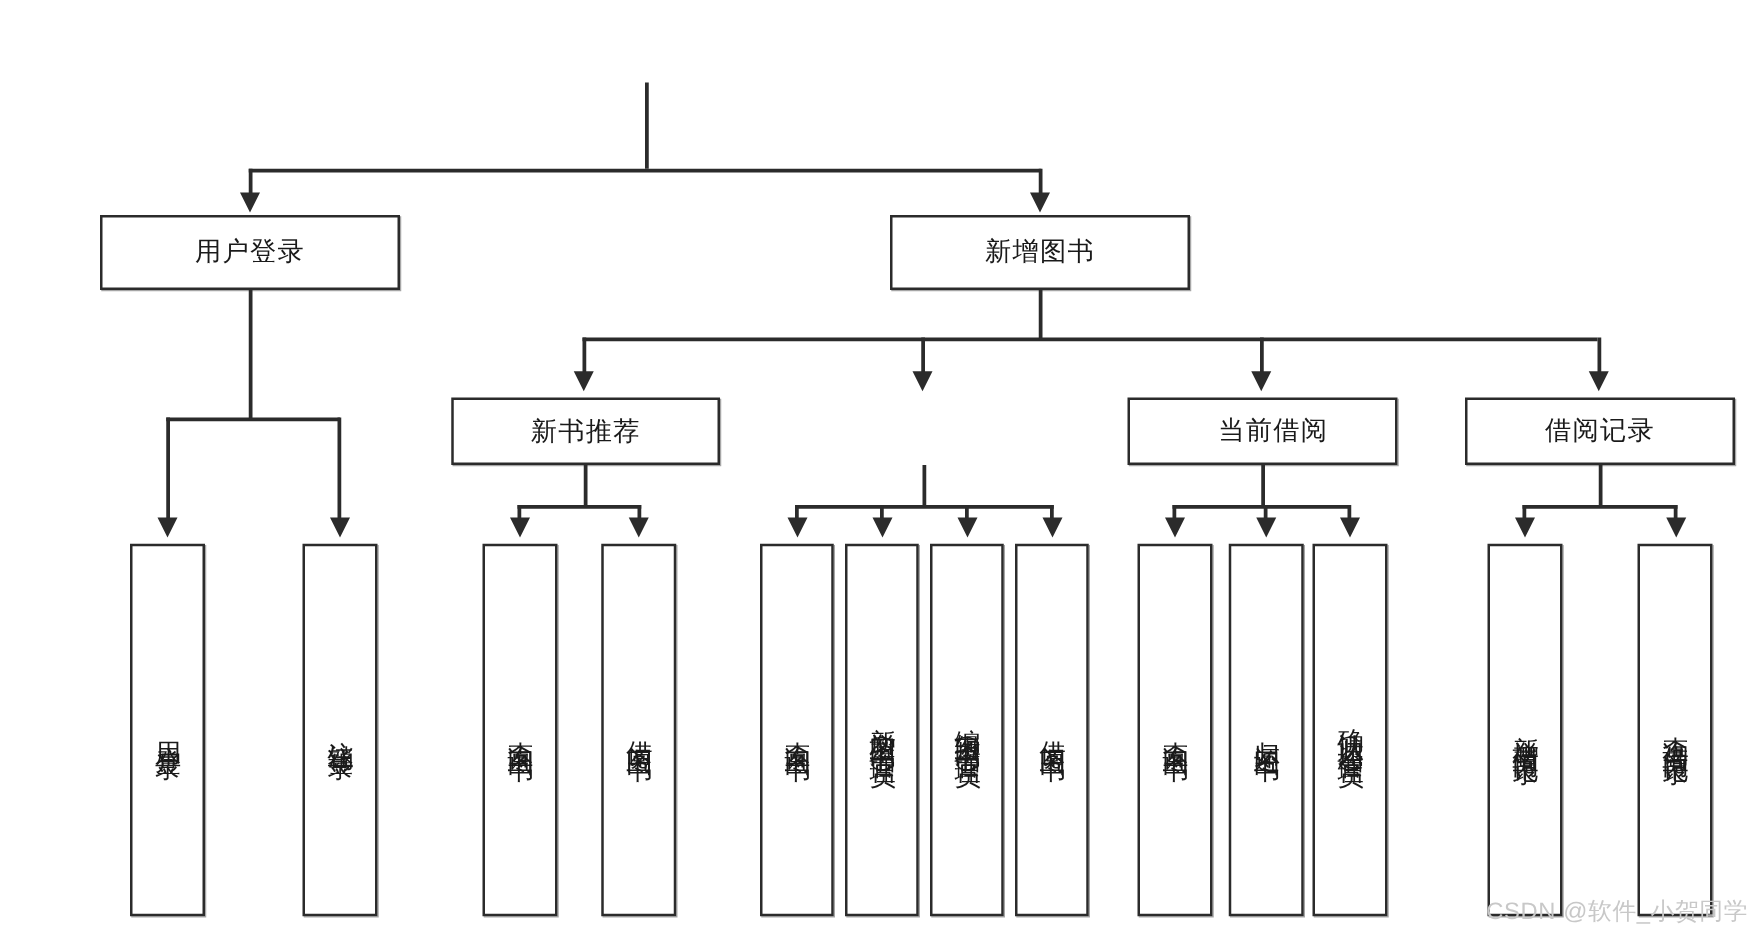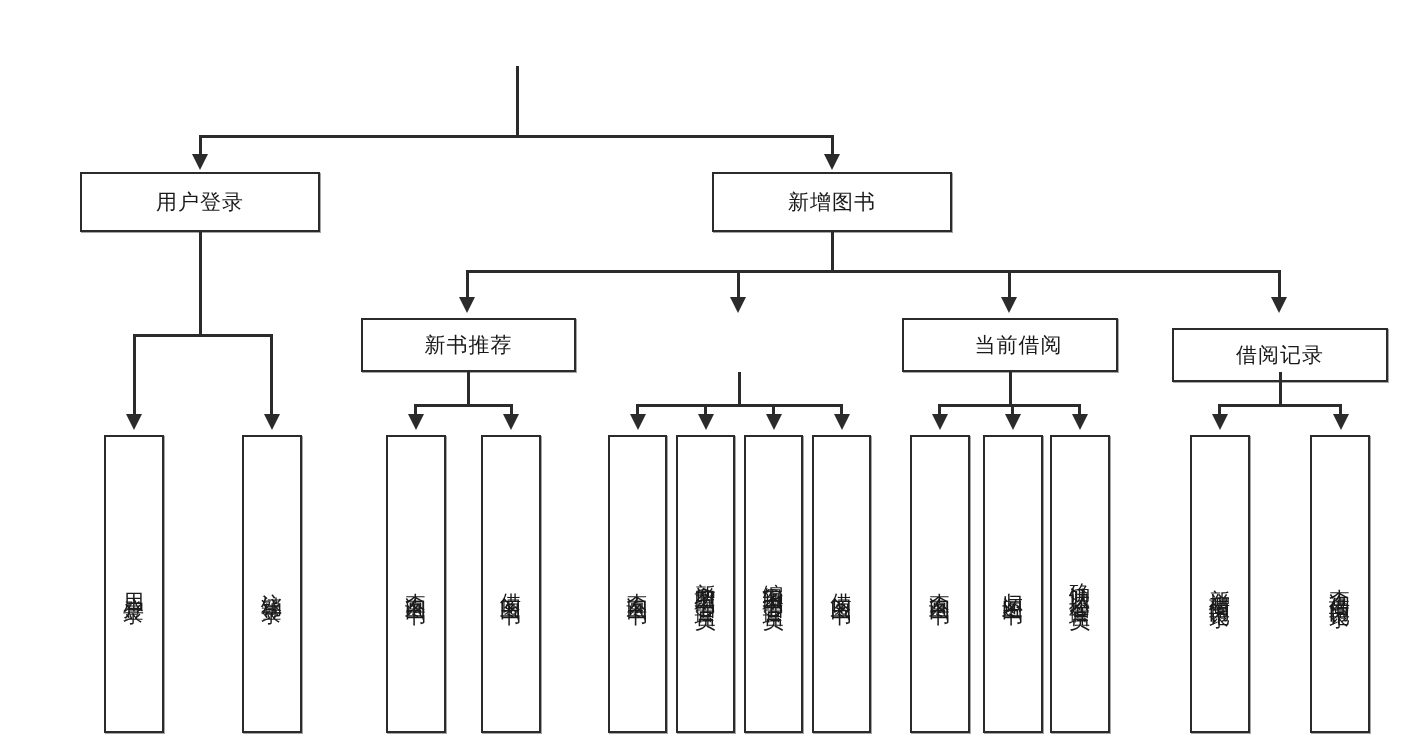--- a/index.html
+++ b/index.html
@@ -115,21 +115,21 @@
   <div class="arrow" style="left:1001px; top:297px;"></div>
   <div class="vline" style="left:1278px; top:270px; height:29px;"></div>
   <div class="arrow" style="left:1271px; top:297px;"></div>
 
   <div class="node" style="left:361px; top:318px; width:215px; height:54px;font-family:Liberation Serif, serif;">
     <span class="label">新书推荐</span>
   </div>
   <div class="node" style="left:902px; top:318px; width:216px; height:54px;padding-left:17px;">
     <span class="label">当前借阅</span>
   </div>
-  <div class="node" style="left:1172px; top:328px; width:216px; height:54px;">
+  <div class="node" style="left:1172px; top:318px; width:216px; height:54px;">
     <span class="label">借阅记录</span>
   </div>
 
   <div class="vline" style="left:467px; top:372px; height:34px;"></div>
   <div class="hline" style="left:414px; top:404px; width:99px;"></div>
   <div class="vline" style="left:414px; top:404px; height:12px;"></div>
   <div class="arrow" style="left:408px; top:414px;"></div>
   <div class="vline" style="left:510px; top:404px; height:12px;"></div>
   <div class="arrow" style="left:503px; top:414px;"></div>
 
@@ -193,14 +193,15 @@
   <div class="node leaf" style="left:1050px; top:435px; width:60px; height:298px;">
     <span class="label">确认归还（管理员）</span>
   </div>
   <div class="node leaf" style="left:1190px; top:435px; width:60px; height:298px;">
     <span class="label">新增借阅记录</span>
   </div>
   <div class="node leaf" style="left:1310px; top:435px; width:60px; height:298px;">
     <span class="label">查询借阅记录</span>
   </div>
 
+  <div id="watermark" style="left:1189px; top:716px;">CSDN @软件_小贺同学</div>
 
 </div>
 
 </body></html>

